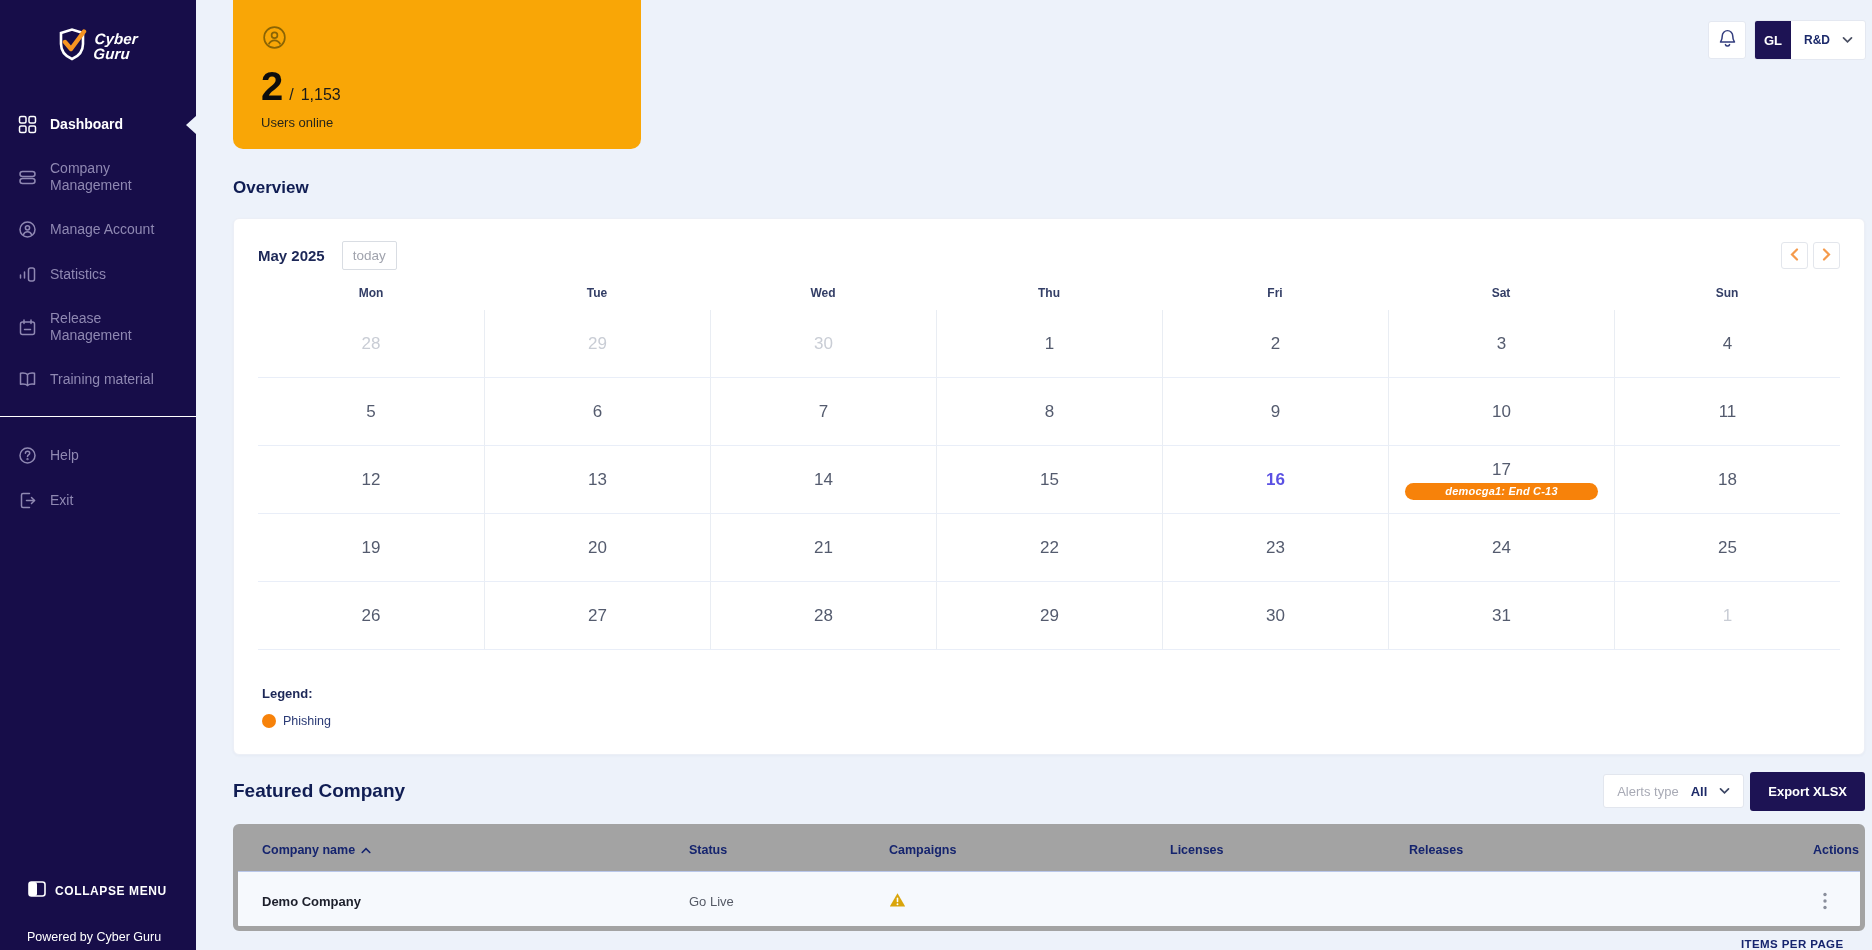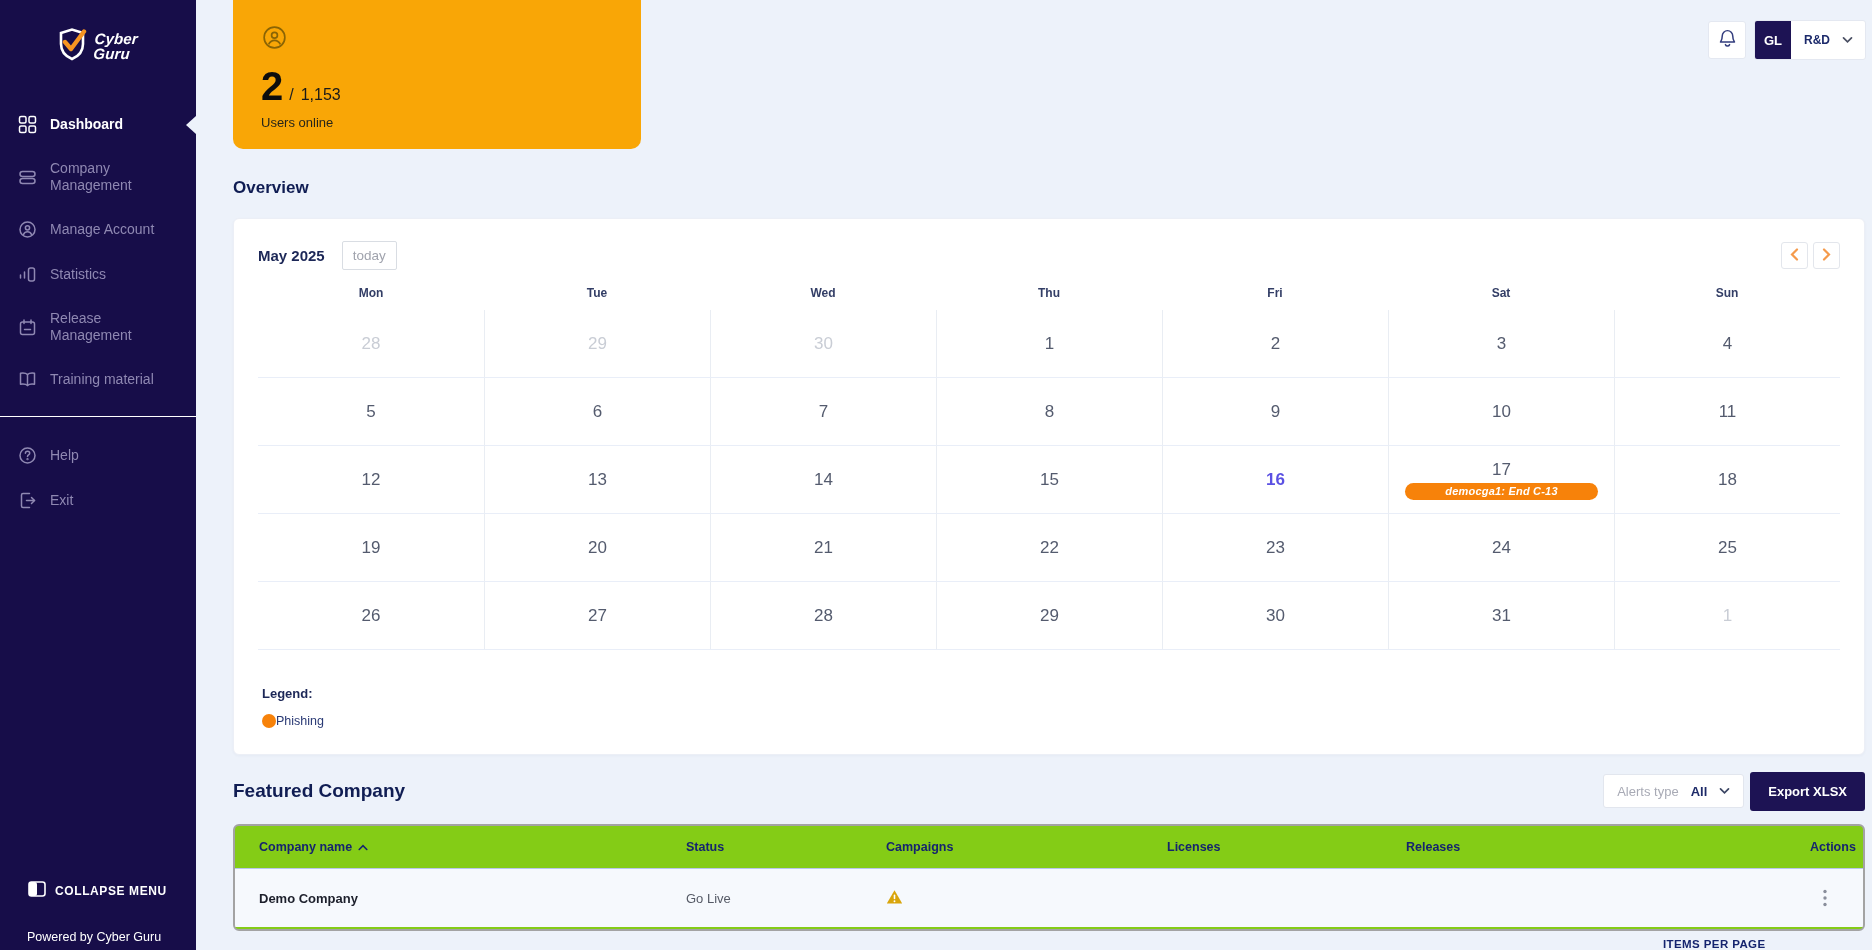--- a/index.html
+++ b/index.html
@@ -106,21 +106,21 @@
   .cal-cell.muted { color:#c9cdd5; }
   .cal-cell.today { color:#5b51e3; font-weight:700; }
   .event-pill {
     width:86%; max-width:215px; height:17px; border-radius:9px;
     background:#f7820a; color:#fff; font-size:11px; font-weight:700; font-style:italic;
     display:flex; align-items:center; justify-content:center; cursor:pointer;
     letter-spacing:.2px;
   }
   .legend-block { margin-top:36px; padding-left:4px; }
   .legend-title { font-size:13px; font-weight:700; color:#1c2757; }
-  .legend-item { display:flex; align-items:center; margin-top:13px; }
+  .legend-item { display:flex; align-items:center; gap:7px; margin-top:13px; }
   .legend-dot { width:14px; height:14px; border-radius:50%; }
   .legend-label { font-size:12.5px; color:#2a3a75; }
 
   
   .featured-row { position:absolute; left:37px; top:768px; width:1632px; height:46px; display:flex; align-items:center; }
   .featured-title { font-size:19px; font-weight:700; color:#101d53; }
   .featured-controls { margin-left:auto; display:flex; align-items:center; gap:6px; }
   .alerts-select {
     height:34px; background:#fff; border:1px solid #e2e6ee; border-radius:3px;
     display:flex; align-items:center; gap:12px; padding:0 13px; cursor:pointer;
@@ -129,34 +129,34 @@
   .alerts-value { font-size:13px; font-weight:700; color:#1d2a68; }
   .alerts-chevron { color:#3c4664; display:flex; }
   .export-btn {
     height:39px; padding:0 18px; background:#1d1354; color:#fff;
     font-size:13px; font-weight:700; border:none; border-radius:3px; cursor:pointer;
     font-family:"Liberation Sans", sans-serif;
   }
 
   .table-card {
     position:absolute; left:37px; top:824px; width:1632px; height:107px;
-    background:#84cc16; border:2px solid #a3a3a3; border-radius:6px; overflow:hidden;
+    background:#a3a3a3; border:5px solid #a3a3a3; border-radius:6px; overflow:hidden;
   }
   .trow { display:grid; grid-template-columns:427px 200px 281px 239px 404px 1fr; padding:0 24px; align-items:center; }
   .thead { height:43px; border-bottom:1px solid #b9c7ea; }
   .th { font-size:12.5px; font-weight:700; color:#15246e; display:flex; align-items:center; gap:6px; }
   .th.right, .td.right { justify-content:center; }
   .sort-caret { color:#15246e; display:flex; }
   .tbody-row { height:58px; background:#f6f9fd; cursor:default; }
   .td { font-size:13px; color:#555a66; display:flex; align-items:center; }
   .td.company { font-weight:700; color:#1c1f2b; }
   .kebab { width:20px; height:28px; display:flex; align-items:center; justify-content:center; cursor:pointer; color:#8a8f9c; }
 
   .items-per-page {
-    position:absolute; left:1467px; top:938px;
+    position:absolute; left:1545px; top:938px;
     font-size:11.5px; font-weight:700; color:#15246e; letter-spacing:.4px; white-space:nowrap;text-align:center;
   }
 </style>
 </head>
 <body>
 
 <aside class="sidebar">
   <div class="logo">
     <span>
       <svg width="30" height="36" viewBox="0 0 30 36">

